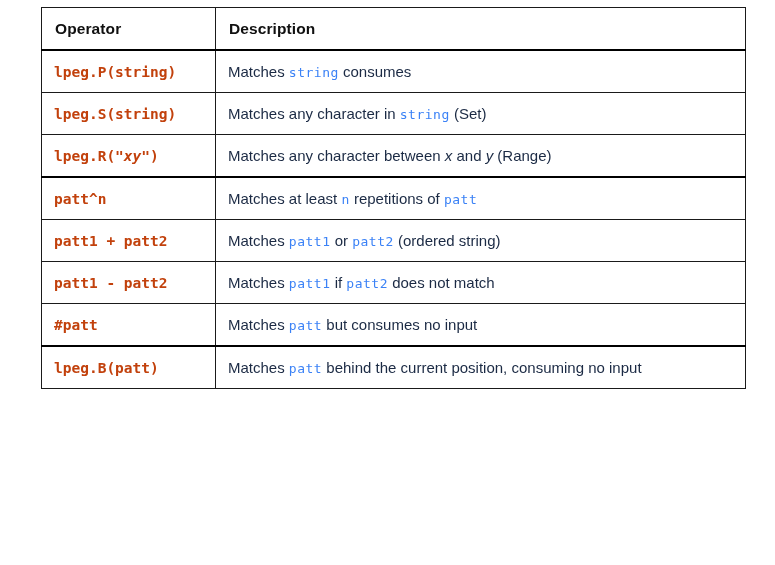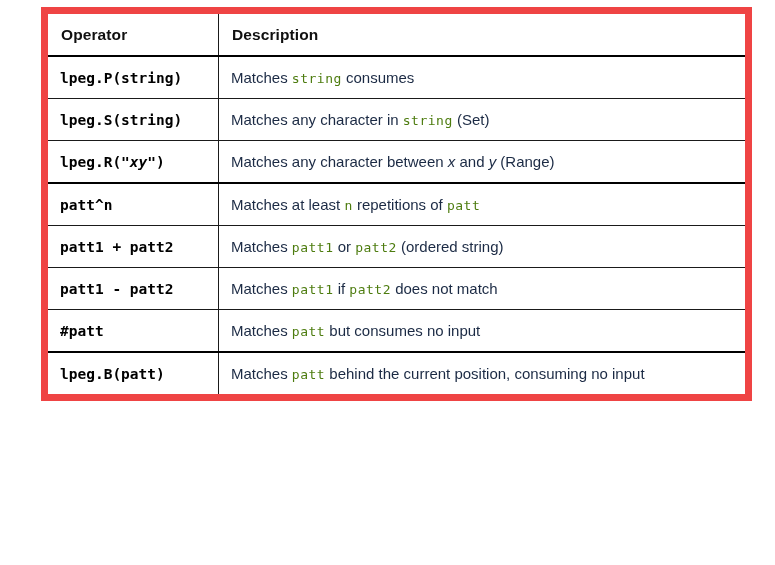--- a/index.html
+++ b/index.html
@@ -24,21 +24,21 @@
     position: absolute;
     left: 41px;
     top: 7px;
     width: 704px;
   }
   table.lpeg-table {
     border-collapse: collapse;
     table-layout: fixed;
     width: 704px;
     background: #ffffff;
-    border: 7px solid #ef4444;
+    border: 1px solid #ef4444;
   }
   table.lpeg-table col.col-op { width: 174px; }
   table.lpeg-table col.col-desc { width: 530px; }
 
   table.lpeg-table th,
   table.lpeg-table td {
     border: 1px solid #1a1a1a;
     padding: 0 12px;
     height: 41px;
     vertical-align: middle;
@@ -55,21 +55,21 @@
     letter-spacing: 0.1px;
   }
   thead th.th-op { padding-left: 13px; }
   thead th.th-desc { padding-left: 13px; }
 
   
   td.cell-op {
     font-family: "DejaVu Sans Mono", "Liberation Mono", monospace;
     font-weight: bold;
     font-size: 14.5px;
-    color: #000000;
+    color: #c2410c;
     white-space: nowrap;
     padding-left: 13px;
     letter-spacing: 0px;
   }
 
   
   td.cell-desc {
     font-family: "Liberation Sans", sans-serif;
     font-weight: normal;
     font-size: 15px;
@@ -77,21 +77,21 @@
     white-space: nowrap;
     padding-left: 13px;
   }
 
   
   td.cell-desc code,
   .mono {
     font-family: "DejaVu Sans Mono", "Liberation Mono", monospace;
     font-size: 13px;
     font-weight: normal;
-    color: #4d7c0f;
+    color: #3b82f6;
     letter-spacing: 0.5px;
   }
 
   
   .ital { font-style: italic; }
 
   
   tr.rule-below > td,
   tr.rule-below > th {
     border-bottom: 2.5px solid #000000;

